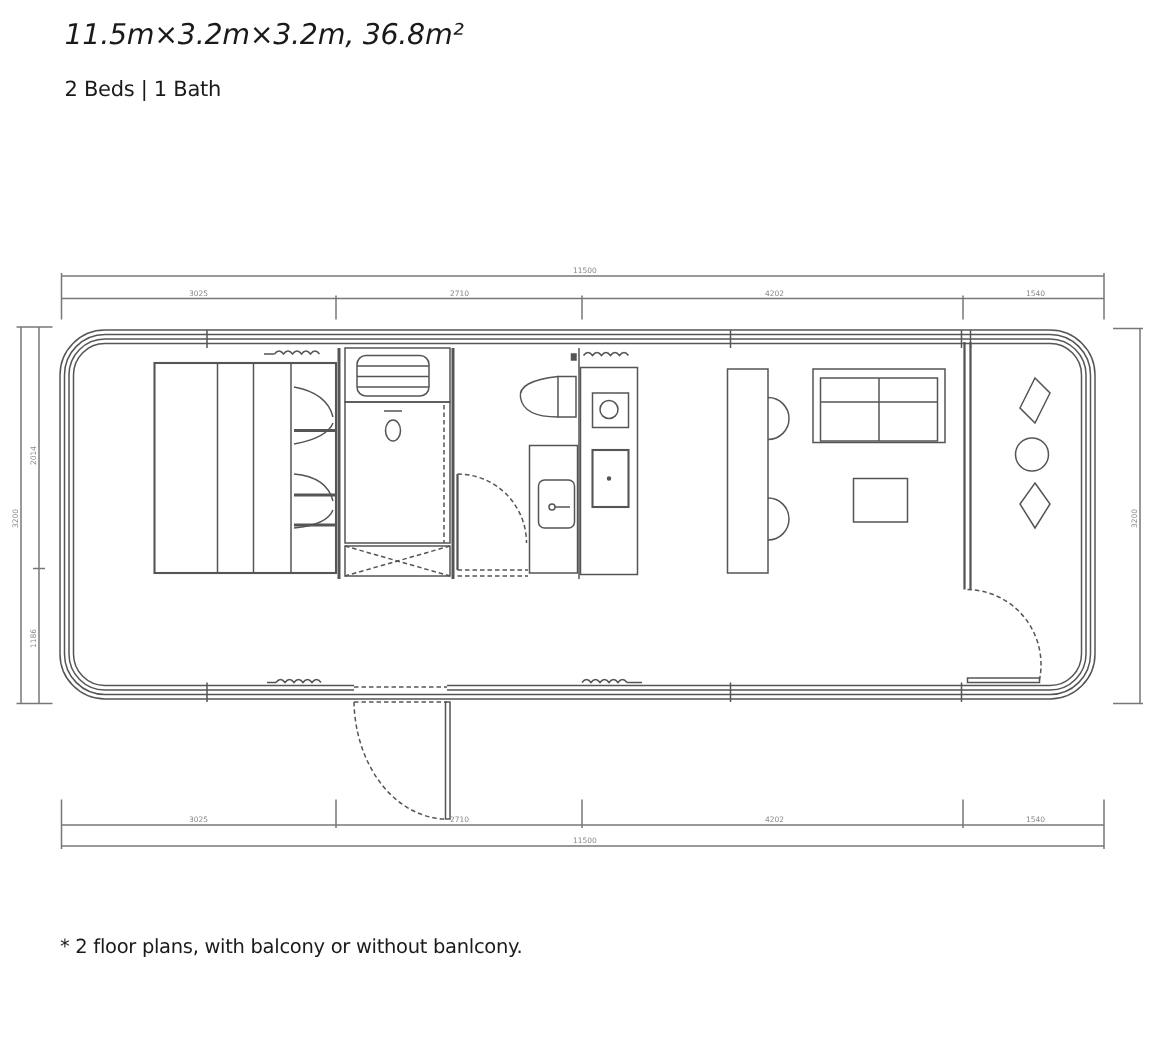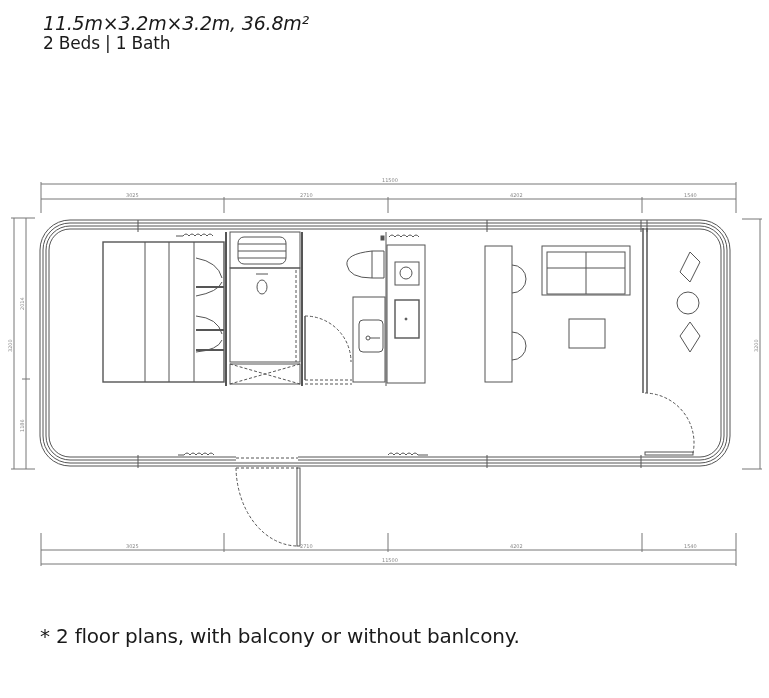--- a/index.html
+++ b/index.html
@@ -1,20 +1,20 @@
 <!DOCTYPE html>
 <html><head>
 <meta charset="utf-8">
 <style>
   html, body { margin: 0; padding: 0; background: #ffffff; }
   body { width: 769px; height: 698px; position: relative; overflow: hidden;
          font-family: "DejaVu Sans", "Liberation Sans", sans-serif; color: #1a1a1a; }
   .headline { position: absolute; left: 43px; top: 12px; font-size: 19px; letter-spacing: -0.2px; font-style: italic; }
-  .subline  { position: absolute; left: 43px; top: 33px; font-size: 17px; letter-spacing: -0.2px; }
-  .footnote { position: absolute; left: 40px; top: 624px; font-size: 20px; letter-spacing: -0.2px; }
+  .subline  { position: absolute; left: 43px; top: 52px; font-size: 14px; letter-spacing: -0.2px; }
+  .footnote { position: absolute; left: 40px; top: 624px; font-size: 13px; letter-spacing: -0.2px; }
   svg.plan { position: absolute; left: 0; top: 0; }
   .dimtxt { font-family: "DejaVu Sans", sans-serif; font-size: 5px; fill: #888; }
 </style>
 </head>
 <body>
 
 <div class="headline">11.5m×3.2m×3.2m, 36.8m²</div>
 <div class="subline">2 Beds | 1 Bath</div>
 
 <svg class="plan" width="769" height="698" viewBox="0 0 769 698" stroke="#555" fill="none" stroke-width="1">

